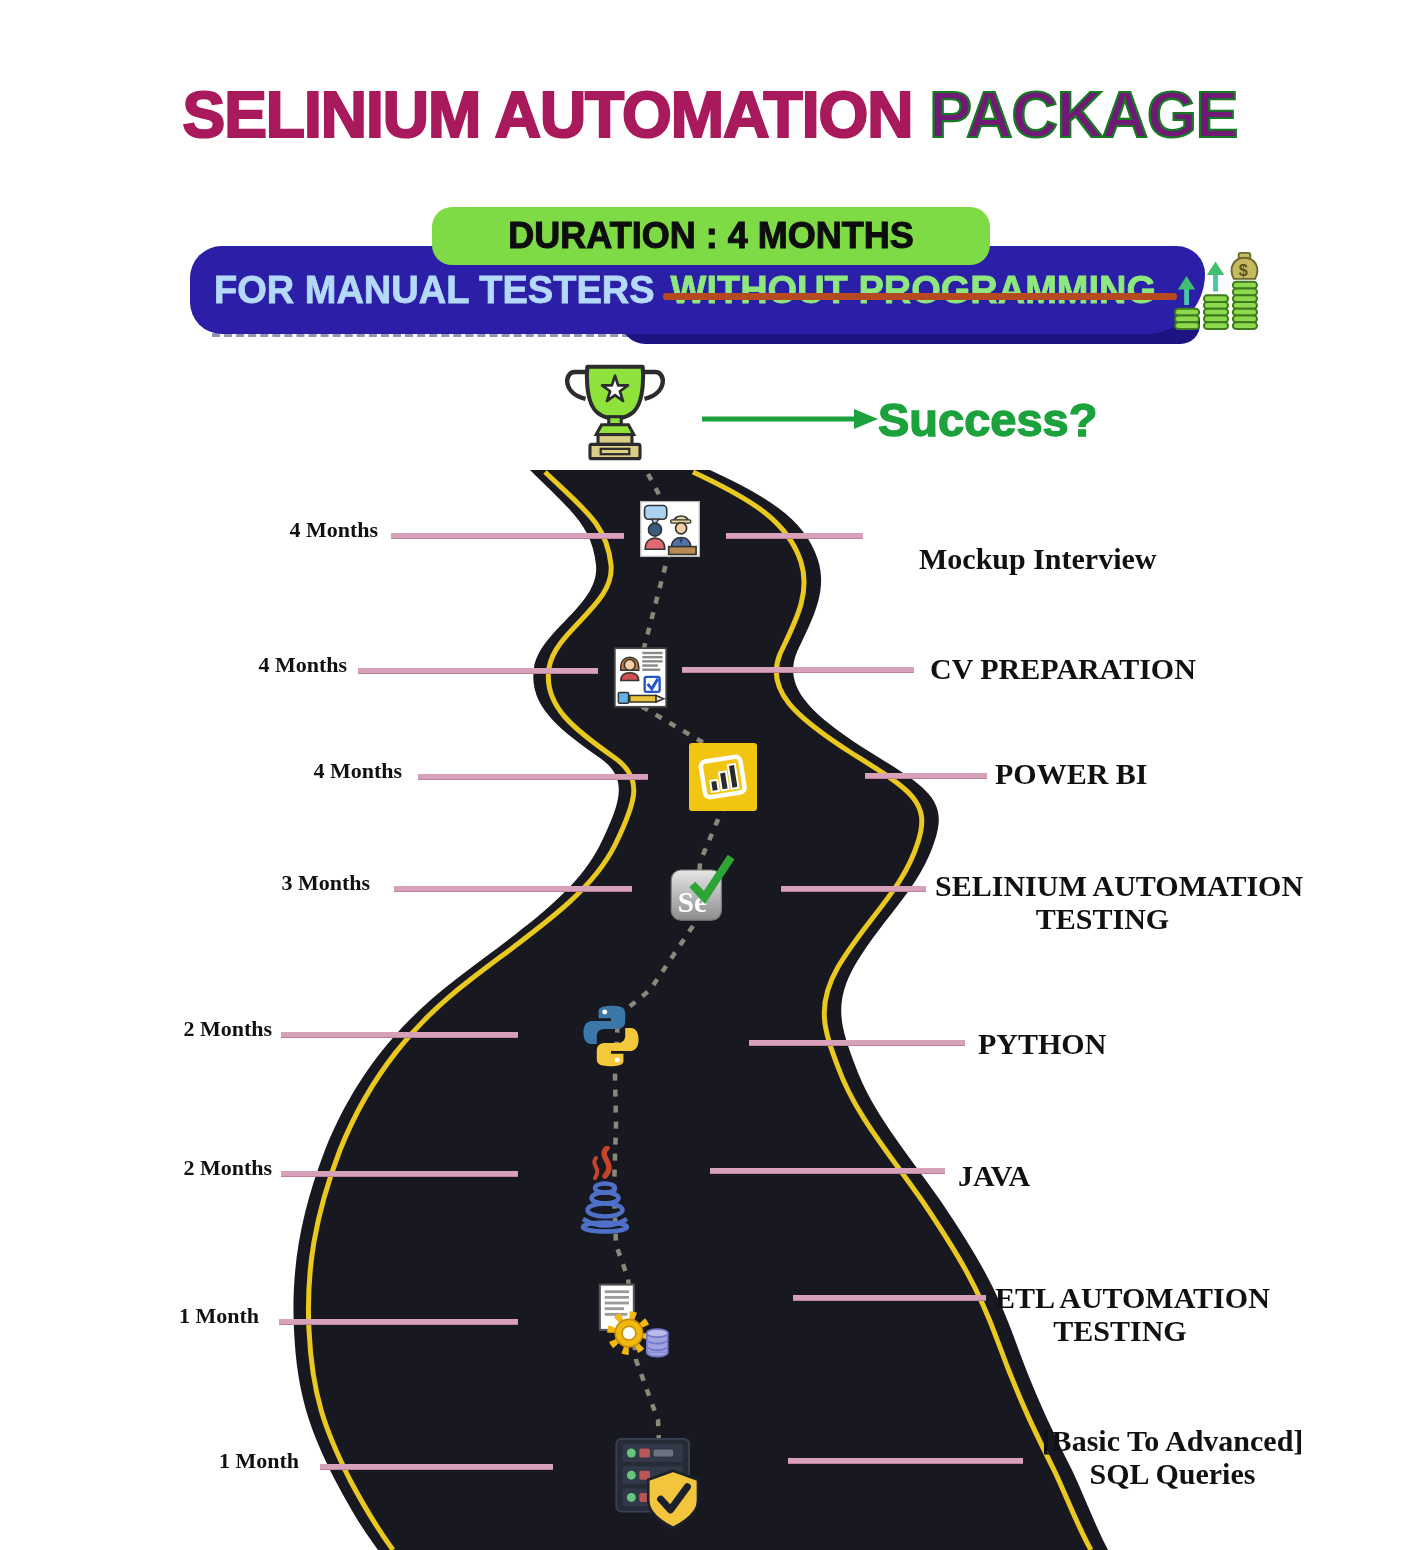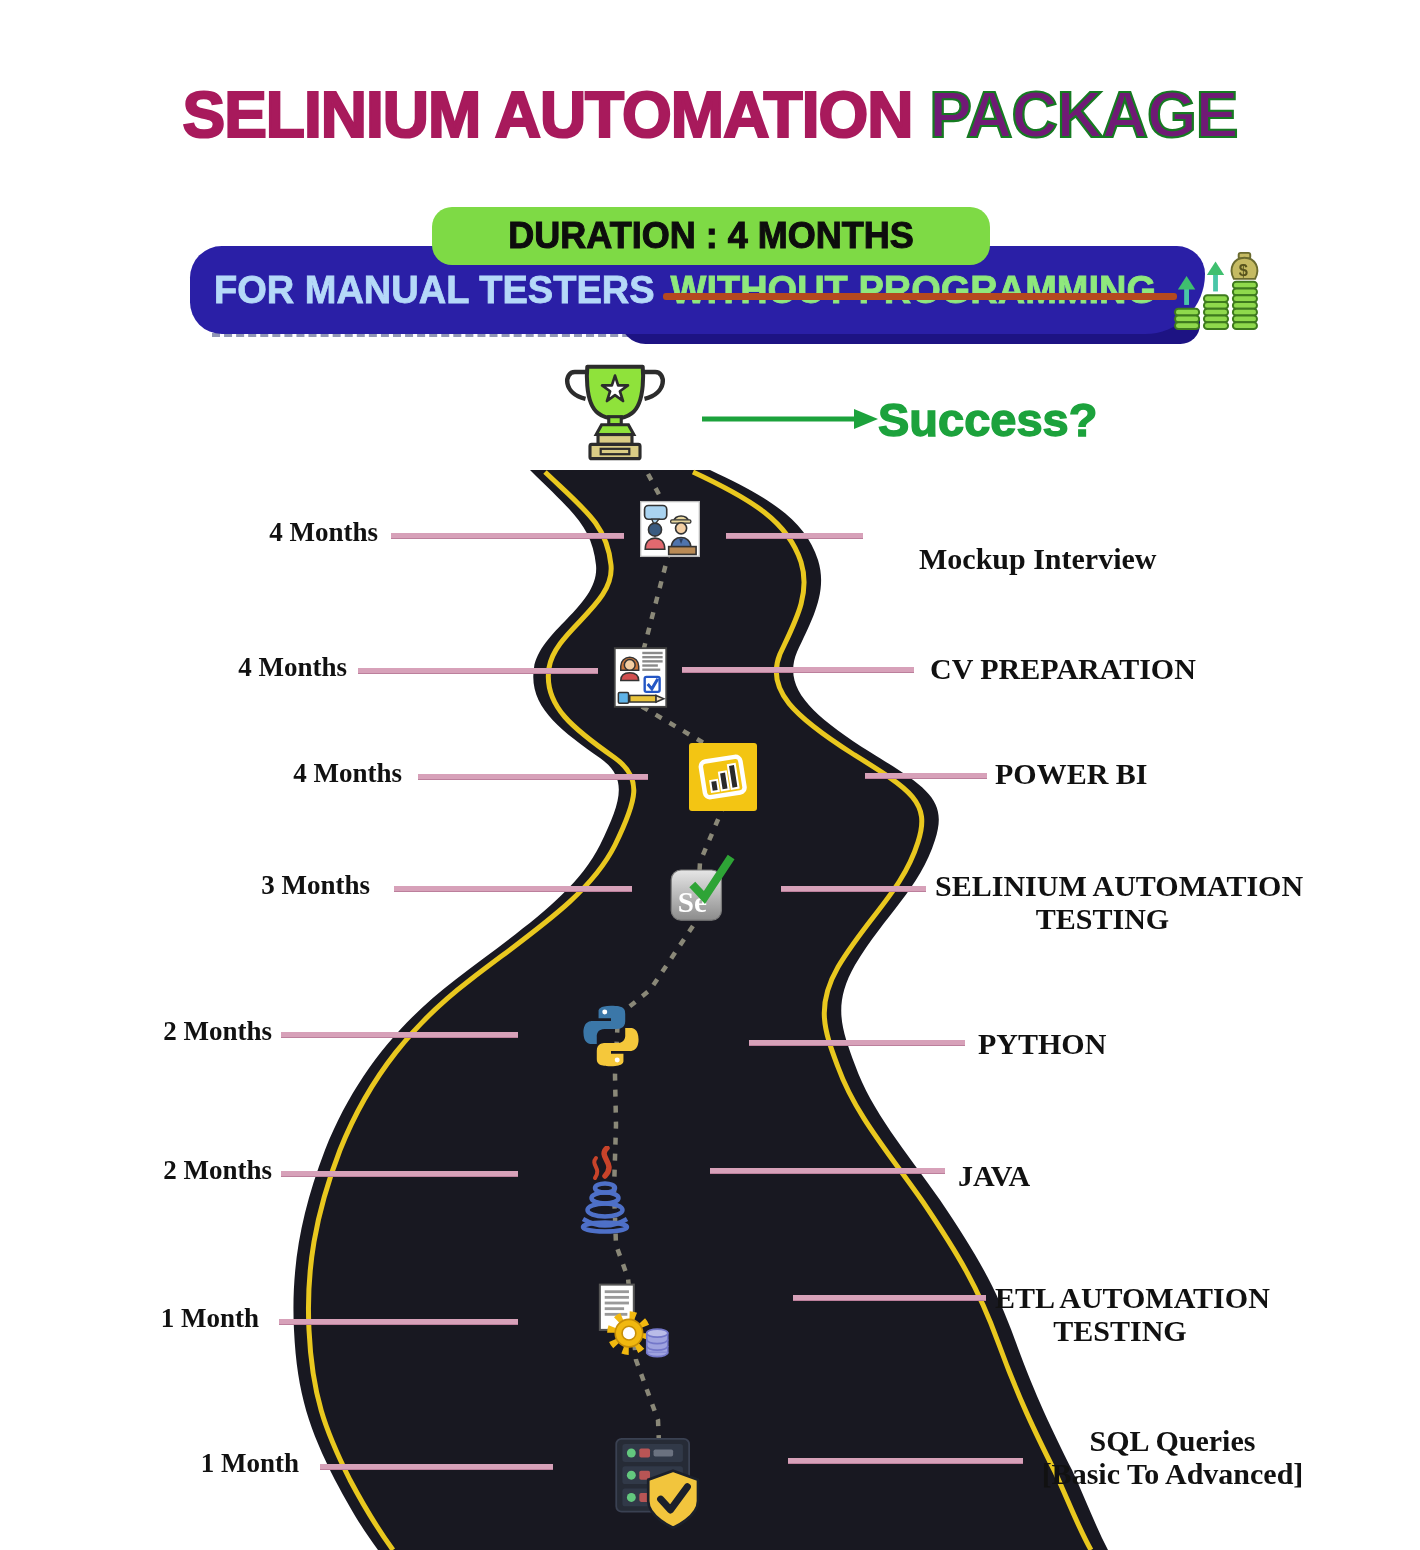--- a/index.html
+++ b/index.html
@@ -22,21 +22,21 @@
         box-sizing:border-box;font-size:38px;font-weight:bold;white-space:nowrap;}
   #banner .b1{color:#B5D9F8;-webkit-text-stroke:0.8px #B5D9F8;margin-right:16px;}
   #banner .b2{color:#8FE87D;-webkit-text-stroke:0.8px #8FE87D;position:relative;display:inline-block;}
   #banner .b2 .strike-bar{position:absolute;left:-8px;top:24px;width:106%;height:7px;
         background:#B5491F;border-radius:3px;}
   #banner .money{margin-left:14px;}
   
   #success-label{left:878px;top:392px;font-size:47px;font-weight:bold;color:#1CA23C;
         -webkit-text-stroke:1.4px #1CA23C;z-index:3;}
   
-  .dur{width:230px;text-align:right;font-family:"Liberation Serif",serif;font-size:27px;
+  .dur{width:230px;text-align:right;font-family:"Liberation Serif",serif;font-size:22px;
        font-weight:bold;color:#111;z-index:3;white-space:nowrap;}
   .rlabel{font-family:"Liberation Serif",serif;font-size:30px;font-weight:bold;color:#111;
        z-index:3;white-space:nowrap;line-height:33px;}
   .rlabel.center{text-align:center;}
   .line{height:5px;background:#D7A1B9;border-bottom:1px solid #BC7F9C;z-index:3;}
   .icon{z-index:4;}
   svg{display:block;}
 </style>
 </head>
 <body>
@@ -278,22 +278,22 @@
         <path d="M64 70 a13 5 0 0 0 26 0 M64 78 a13 5 0 0 0 26 0" fill="none" stroke="#7377C9" stroke-width="2"></path>
         <path d="M64 86 a13 5 0 0 0 26 0" fill="#9FA3DF" stroke="#7377C9" stroke-width="2"></path>
       </g>
     </svg>
   </div>
 
   <div class="abs dur" style="left:69px;top:1448px;">1 Month</div>
   <div class="abs line" style="left:320px;top:1464px;width:233px;"></div>
   <div class="abs line" style="left:788px;top:1458px;width:235px;"></div>
   <div class="abs rlabel center" style="left:1035px;top:1424px;width:275px;">
+    <div>[Basic To Advanced]</div>
     <div>SQL Queries</div>
-    <div>[Basic To Advanced]</div>
   </div>
   <div class="abs icon" style="left:614px;top:1437px;">
     <svg width="88" height="96" viewBox="0 0 98 108" style="overflow:visible;">
       <rect x="2" y="2" width="82" height="82" rx="6" fill="#262B36" stroke="#3A4152" stroke-width="2"></rect>
       <g>
         <rect x="9" y="8" width="68" height="20" rx="3" fill="#313948"></rect>
         <circle cx="19" cy="18" r="5" fill="#63C87E"></circle>
         <rect x="28" y="13" width="12" height="10" rx="2" fill="#B85555"></rect>
         <rect x="44" y="14" width="22" height="8" rx="2" fill="#6B7280"></rect>
         <rect x="9" y="33" width="68" height="20" rx="3" fill="#313948"></rect>

